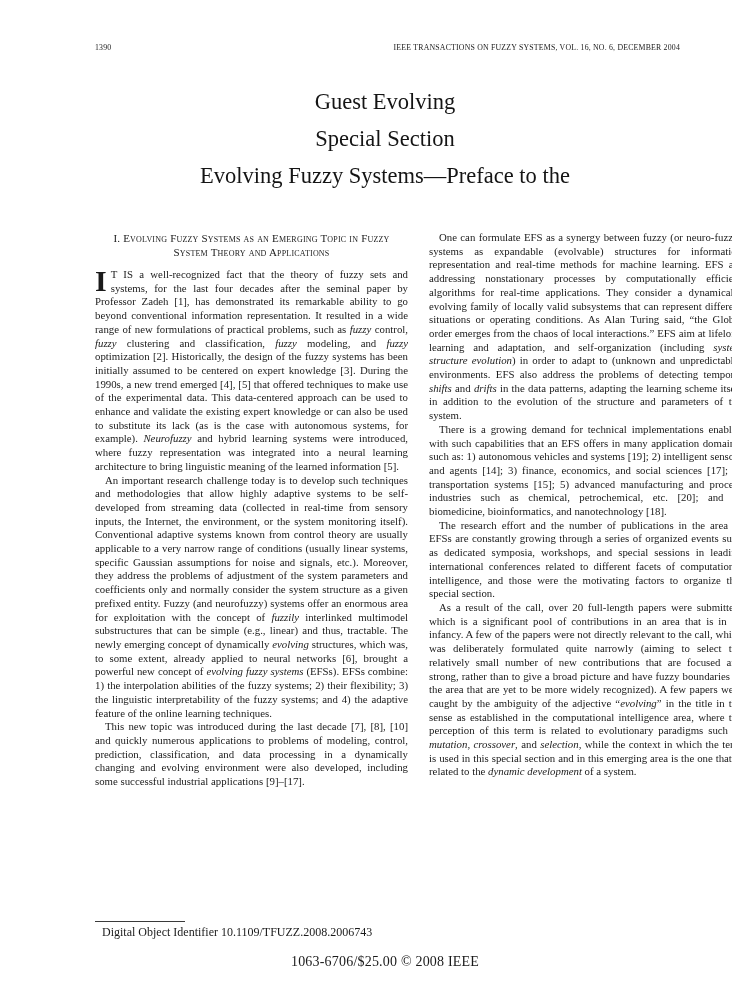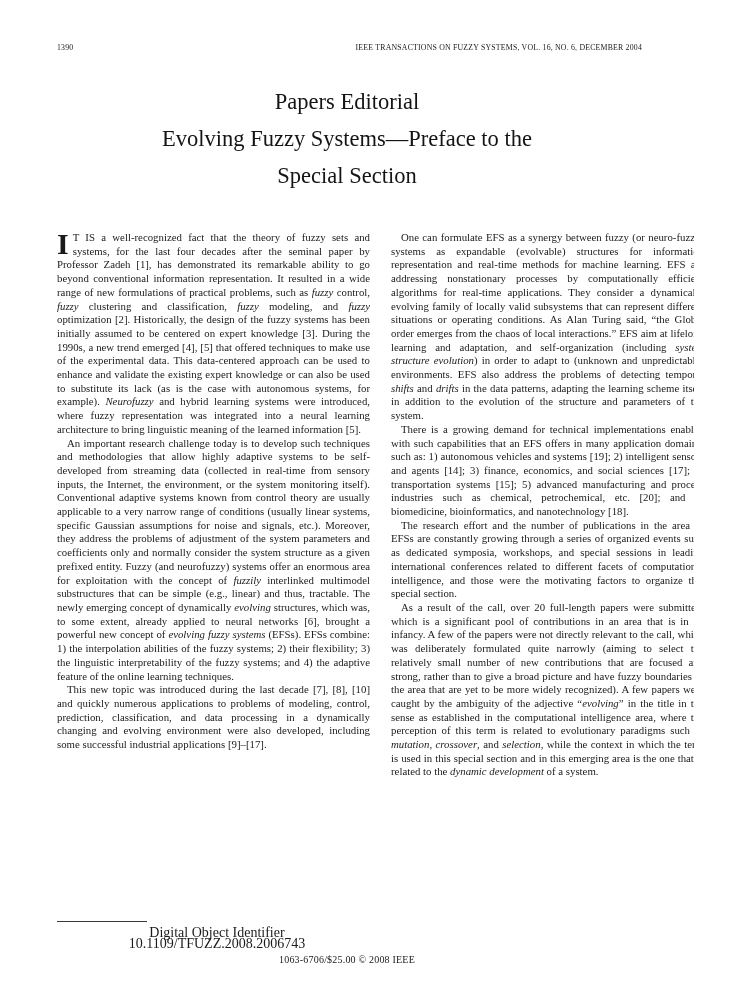--- a/index.html
+++ b/index.html
@@ -5,20 +5,21 @@
   * { margin: 0; padding: 0; box-sizing: border-box; }
   html, body { background: #ffffff; }
   .page {
     position: relative;
     width: 694px;
     height: 1000px;
     background: #ffffff;
     color: #1a1a1a;
     font-family: "Liberation Serif", "DejaVu Serif", serif;
     overflow: hidden;
+    margin-left: 38px;
   }
   .header {
     position: absolute;
     top: 43px; left: 57px; right: 52px;
     display: flex;
     justify-content: space-between;
     align-items: baseline;
     font-size: 7.8px;
     letter-spacing: 0.2px;
   }
@@ -59,56 +60,56 @@
     float: left;
     font-size: 30px;
     line-height: 25px;
     font-weight: bold;
     margin: 0 4px 0 0;
   }
   .footnote {
     position: absolute;
     left: 57px; top: 921px;
     width: 313px;
-    font-size: 14px;
+    font-size: 12px;
     line-height: 11px;
-    text-align: center;
   }
   .footnote-rule {
     width: 90px;
     border-top: 1.2px solid #3a3a3a;
     margin-bottom: 5px;
   }
   .footnote-text { padding-left: 7px; }
   .footer {
     position: absolute;
     top: 954px; left: 0; right: 0;
     text-align: center;
-    font-size: 10px;
+    font-size: 14px;
     letter-spacing: 0.2px;
   }
 </style>
 </head>
 <body>
 
 <div class="page">
 
   <div class="header">
     <span>1390</span>
     <span>IEEE TRANSACTIONS ON FUZZY SYSTEMS, VOL. 16, NO. 6, DECEMBER 2004</span>
   </div>
 
   <div class="title-block">
-    <div>Papers Editorial</div>
+    <div>Guest Evolving</div>
+    <div>Special Section</div>
     <div>Evolving Fuzzy Systems—Preface to the</div>
-    <div>Special Section</div>
   </div>
 
   <div class="columns">
     <div class="col">
+        <h2 class="sec-heading">I. Evolving Fuzzy Systems as an Emerging Topic in Fuzzy System Theory and Applications</h2>
         <p class="body-para first"><span class="dropcap">I</span>T IS a well-recognized fact that the theory of fuzzy sets and systems, for the last four decades after the seminal paper by Professor Zadeh [1], has demonstrated its remarkable ability to go beyond conventional information representation. It resulted in a wide range of new formulations of practical problems, such as <i>fuzzy</i> control, <i>fuzzy</i> clustering and classification, <i>fuzzy</i> modeling, and <i>fuzzy</i> optimization [2]. Historically, the design of the fuzzy systems has been initially assumed to be centered on expert knowledge [3]. During the 1990s, a new trend emerged [4], [5] that offered techniques to make use of the experimental data. This data-centered approach can be used to enhance and validate the existing expert knowledge or can also be used to substitute its lack (as is the case with autonomous systems, for example). <i>Neurofuzzy</i> and hybrid learning systems were introduced, where fuzzy representation was integrated into a neural learning architecture to bring linguistic meaning of the learned information [5].</p>
         <p class="body-para">An important research challenge today is to develop such techniques and methodologies that allow highly adaptive systems to be self-developed from streaming data (collected in real-time from sensory inputs, the Internet, the environment, or the system monitoring itself). Conventional adaptive systems known from control theory are usually applicable to a very narrow range of conditions (usually linear systems, specific Gaussian assumptions for noise and signals, etc.). Moreover, they address the problems of adjustment of the system parameters and coefficients only and normally consider the system structure as a given prefixed entity. Fuzzy (and neurofuzzy) systems offer an enormous area for exploitation with the concept of <i>fuzzily</i> interlinked multimodel substructures that can be simple (e.g., linear) and thus, tractable. The newly emerging concept of dynamically <i>evolving</i> structures, which was, to some extent, already applied to neural networks [6], brought a powerful new concept of <i>evolving fuzzy systems</i> (EFSs). EFSs combine: 1) the interpolation abilities of the fuzzy systems; 2) their flexibility; 3) the linguistic interpretability of the fuzzy systems; and 4) the adaptive feature of the online learning techniques.</p>
         <p class="body-para">This new topic was introduced during the last decade [7], [8], [10] and quickly numerous applications to problems of modeling, control, prediction, classification, and data processing in a dynamically changing and evolving environment were also developed, including some successful industrial applications [9]–[17].</p>
       </div>
     <div class="col">
         <p class="body-para">One can formulate EFS as a synergy between fuzzy (or neuro-fuzzy) systems as expandable (evolvable) structures for information representation and real-time methods for machine learning. EFS are addressing nonstationary processes by computationally efficient algorithms for real-time applications. They consider a dynamically evolving family of locally valid subsystems that can represent different situations or operating conditions. As Alan Turing said, “the Global order emerges from the chaos of local interactions.” EFS aim at lifelong learning and adaptation, and self-organization (including <i>system structure evolution</i>) in order to adapt to (unknown and unpredictable) environments. EFS also address the problems of detecting temporal <i>shifts</i> and <i>drifts</i> in the data patterns, adapting the learning scheme itself in addition to the evolution of the structure and parameters of the system.</p>
         <p class="body-para">There is a growing demand for technical implementations enabled with such capabilities that an EFS offers in many application domains, such as: 1) autonomous vehicles and systems [19]; 2) intelligent sensors and agents [14]; 3) finance, economics, and social sciences [17]; 4) transportation systems [15]; 5) advanced manufacturing and process industries such as chemical, petrochemical, etc. [20]; and 6) biomedicine, bioinformatics, and nanotechnology [18].</p>
         <p class="body-para">The research effort and the number of publications in the area of EFSs are constantly growing through a series of organized events such as dedicated symposia, workshops, and special sessions in leading international conferences related to different facets of computational intelligence, and those were the motivating factors to organize this special section.</p>
         <p class="body-para">As a result of the call, over 20 full-length papers were submitted, which is a significant pool of contributions in an area that is in its infancy. A few of the papers were not directly relevant to the call, which was deliberately formulated quite narrowly (aiming to select the relatively small number of new contributions that are focused and strong, rather than to give a broad picture and have fuzzy boundaries of the area that are yet to be more widely recognized). A few papers were caught by the ambiguity of the adjective “<i>evolving</i>” in the title in the sense as established in the computational intelligence area, where the perception of this term is related to evolutionary paradigms such as <i>mutation</i>, <i>crossover</i>, and <i>selection</i>, while the context in which the term is used in this special section and in this emerging area is the one that is related to the <i>dynamic development</i> of a system.</p>
       </div>

